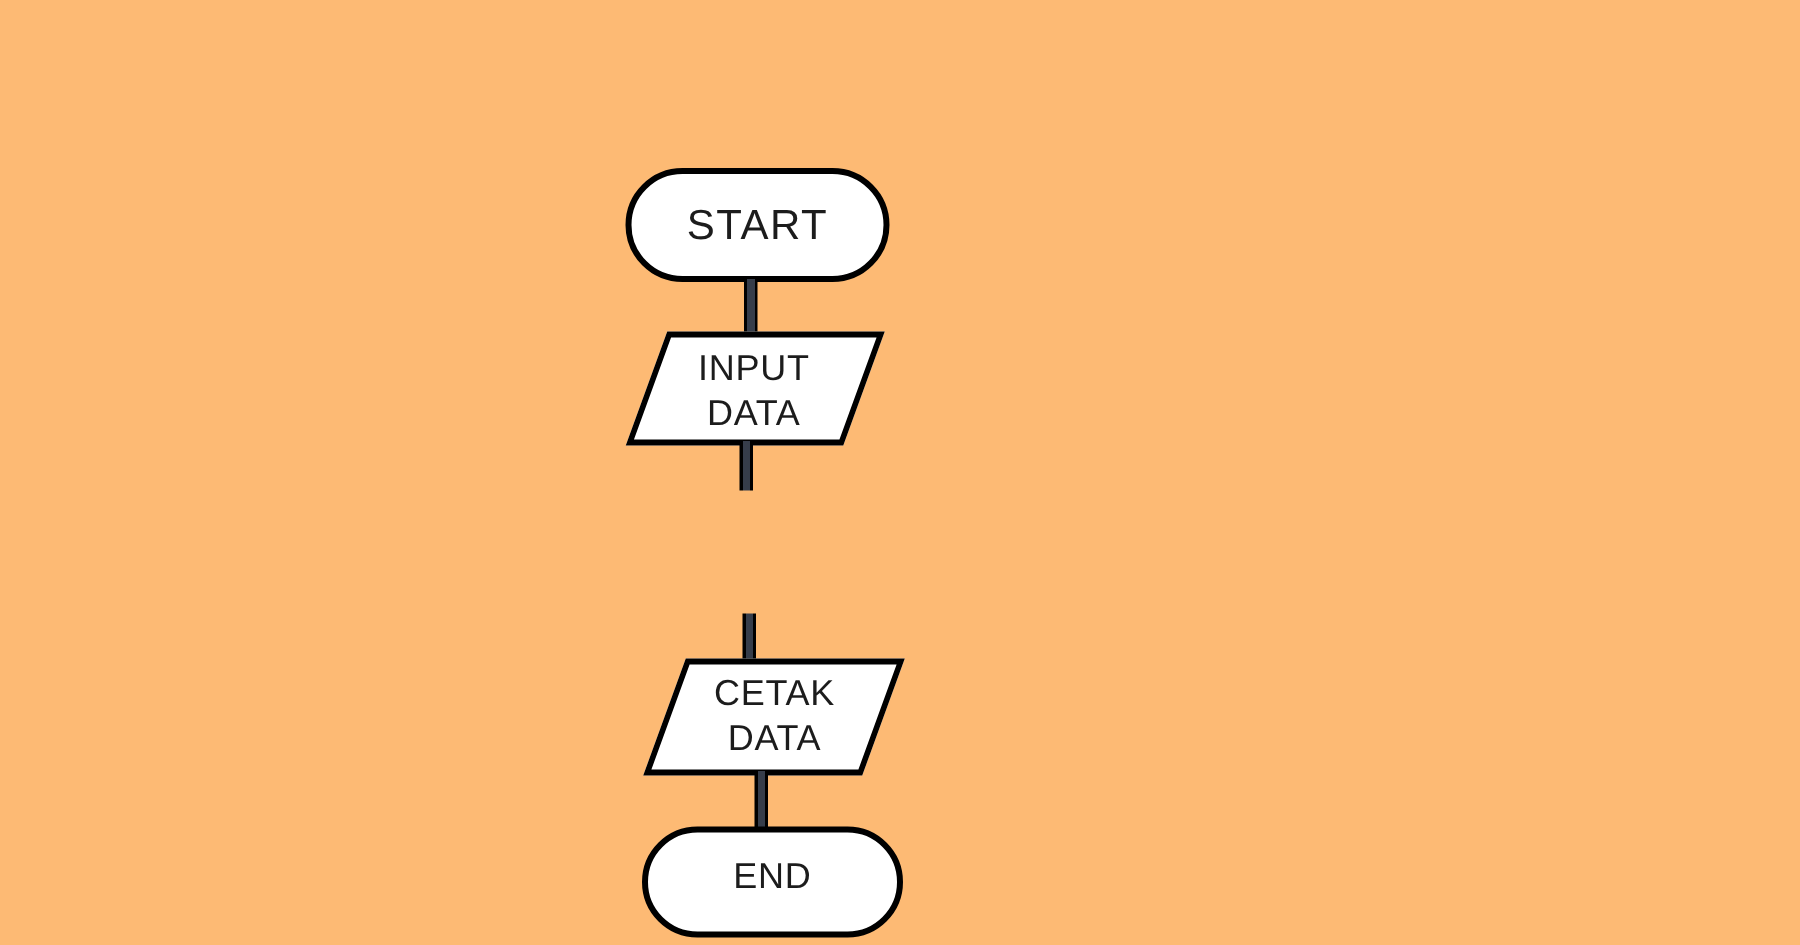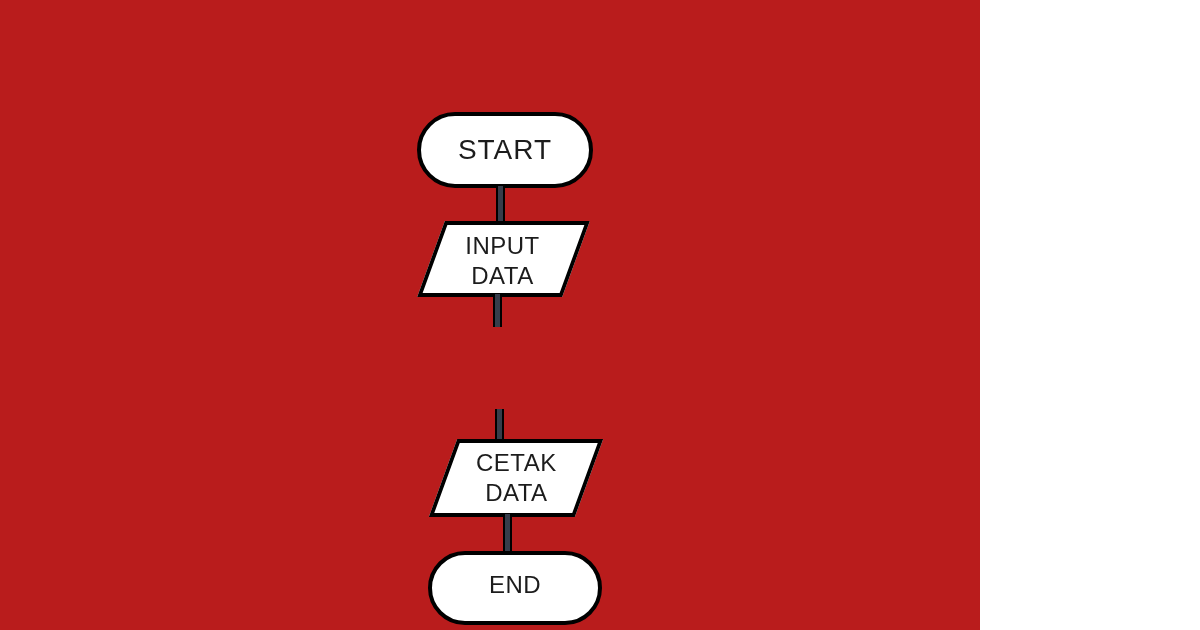--- a/index.html
+++ b/index.html
@@ -4,22 +4,22 @@
 <style>
   * { margin: 0; padding: 0; box-sizing: border-box; }
   html, body {
     width: 1200px; height: 630px;
     background: #ffffff;
     overflow: hidden;
     font-family: "Liberation Sans", sans-serif;
   }
   .canvas {
     position: relative;
-    width: 980px; height: 630px;
-    background: #b91c1c;
+    width: 1200px; height: 630px;
+    background: #fdba74;
   }
   .node {
     position: absolute;
     background: #ffffff;
     border: 4px solid #000000;
     display: flex;
     align-items: center;
     justify-content: center;
     color: #1c1c1c;
   }

